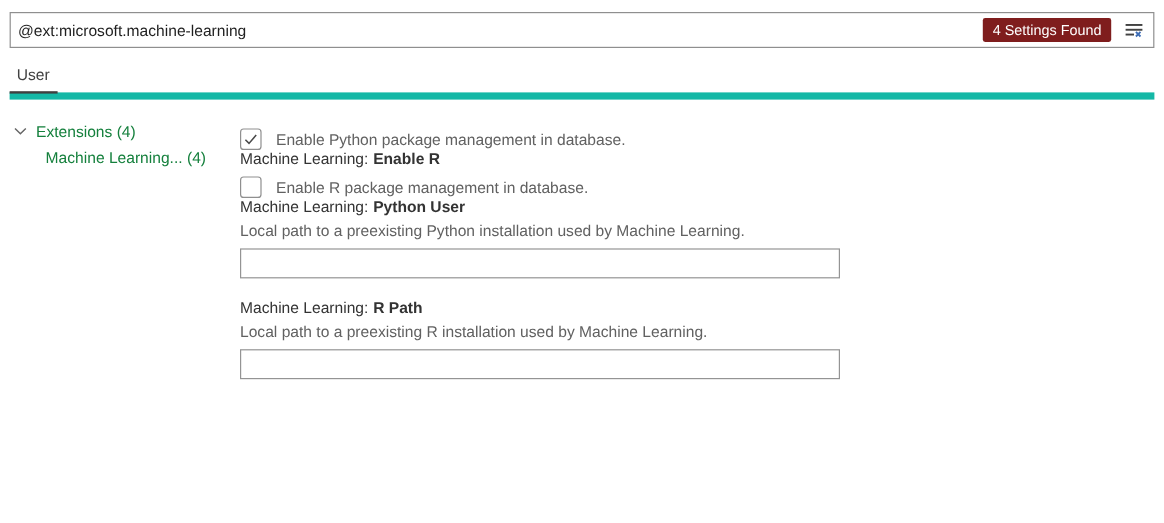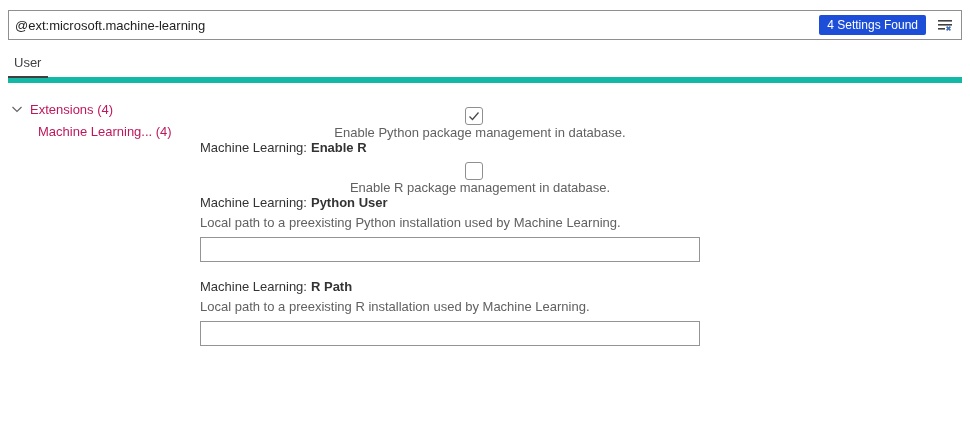--- a/index.html
+++ b/index.html
@@ -31,21 +31,21 @@
     flex: 1;
     border: none;
     outline: none;
     font-family: "Liberation Sans", "DejaVu Sans", sans-serif;
     font-size: 13px;
     color: #1f1f1f;
     background: transparent;
     height: 100%;
   }
   .results-badge {
-    background: #1d4ed8;
+    background: #7f1d1d;
     color: #ffffff;
     font-size: 12px;
     line-height: 18px;
     padding: 1px 8px;
     border-radius: 2px;
     white-space: nowrap;
     margin-right: 8px;
     text-align: center;
   }
   .clear-filter-btn {
@@ -74,41 +74,41 @@
   }
 
   
   .content { display: flex; align-items: flex-start; }
 
   .tree { width: 200px; padding-top: 15px; flex-shrink: 0; }
   .tree-row {
     display: flex;
     align-items: center;
     height: 22px;
-    color: #be185d;
+    color: #15803d;
     cursor: pointer;
   }
   .tree-row .chevron {
     width: 16px; height: 16px;
     margin-left: 9px; margin-right: 5px;
     display: flex; align-items: center; justify-content: center;
     color: #656565;
   }
   .tree-row.child { padding-left: 38px; }
 
   
   .settings { flex: 1; max-width: 560px; }
   .setting { }
   .setting.first { margin-top: 24px; }
   .setting.last { margin-top: 17px; }
   .setting-title { color: #333333; margin-bottom: 5px; }
   .setting-title .cat { font-weight: 400; margin-right: 4px; }
   .setting-title .name { font-weight: 700; }
   .setting-desc { color: #616161; margin-bottom: 7px; }
-  .checkbox-row { display: flex; align-items: center; margin-top: 7px; flex-direction: column; }
+  .checkbox-row { display: flex; align-items: center; margin-top: 7px; }
   .checkbox {
     width: 18px; height: 18px;
     border: 1px solid #8f8f8f;
     border-radius: 3px;
     background: #ffffff;
     margin-right: 12px;
     display: flex; align-items: center; justify-content: center;
     cursor: pointer;
     flex-shrink: 0;
   }

